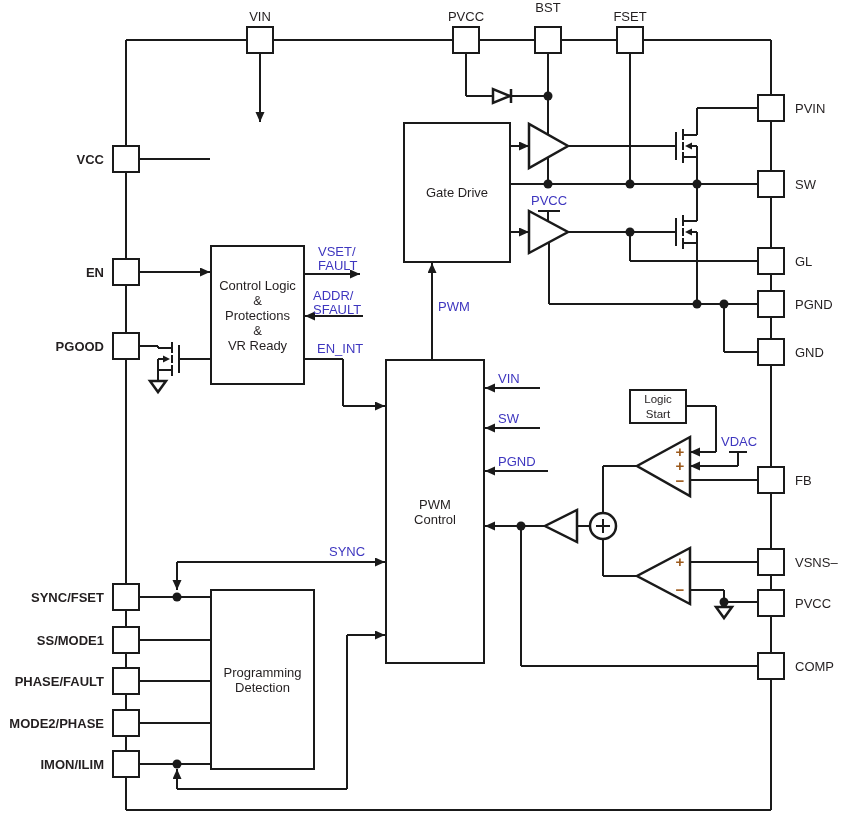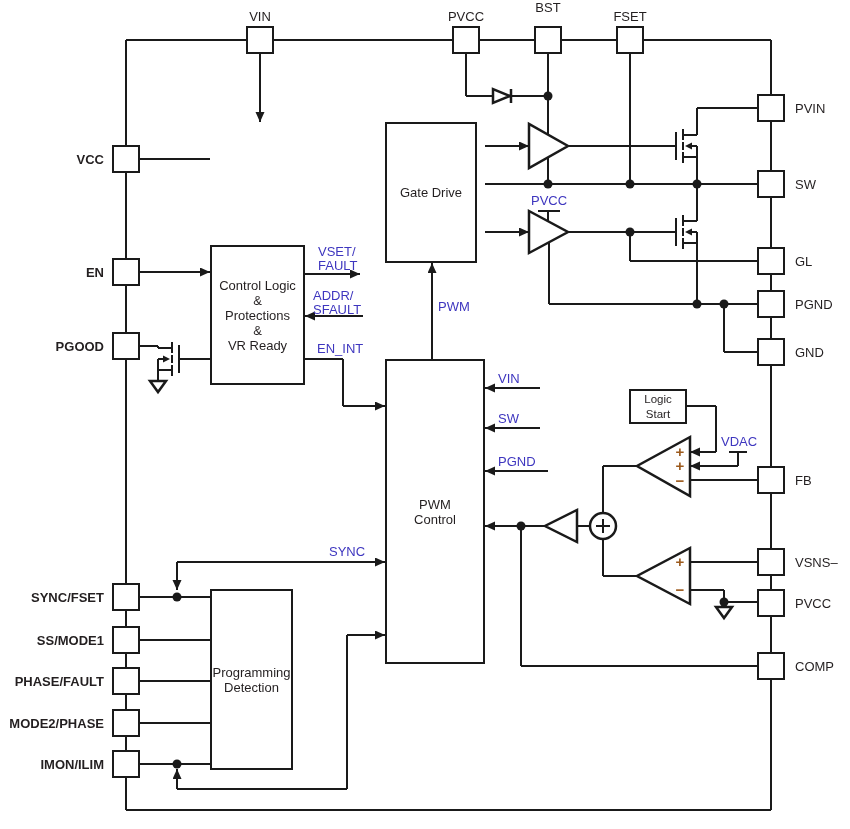--- a/index.html
+++ b/index.html
@@ -176,30 +176,30 @@
 
 
   <div class="block" style="left:210px;top:245px;width:95px;height:140px">
     <div>Control Logic</div>
     <div>&amp;</div>
     <div>Protections</div>
     <div>&amp;</div>
     <div>VR Ready</div>
   </div>
 
-  <div class="block" style="left:385px;top:122px;width:92px;height:141px">
+  <div class="block" style="left:403px;top:122px;width:108px;height:141px">
     <div>Gate Drive</div>
   </div>
 
   <div class="block" style="left:385px;top:359px;width:100px;height:305px">
     <div>PWM</div>
     <div>Control</div>
   </div>
 
-  <div class="block" style="left:210px;top:589px;width:83px;height:181px">
+  <div class="block" style="left:210px;top:589px;width:105px;height:181px">
     <div>Programming</div>
     <div>Detection</div>
   </div>
 
   <div class="block" style="left:629px;top:389px;width:58px;height:35px;font-size:11.5px">
     <div>Logic Start</div>
   </div>
 
   <div class="lab top" style="left:260px;top:9px">VIN</div>
   <div class="lab top" style="left:466px;top:9px">PVCC</div>

